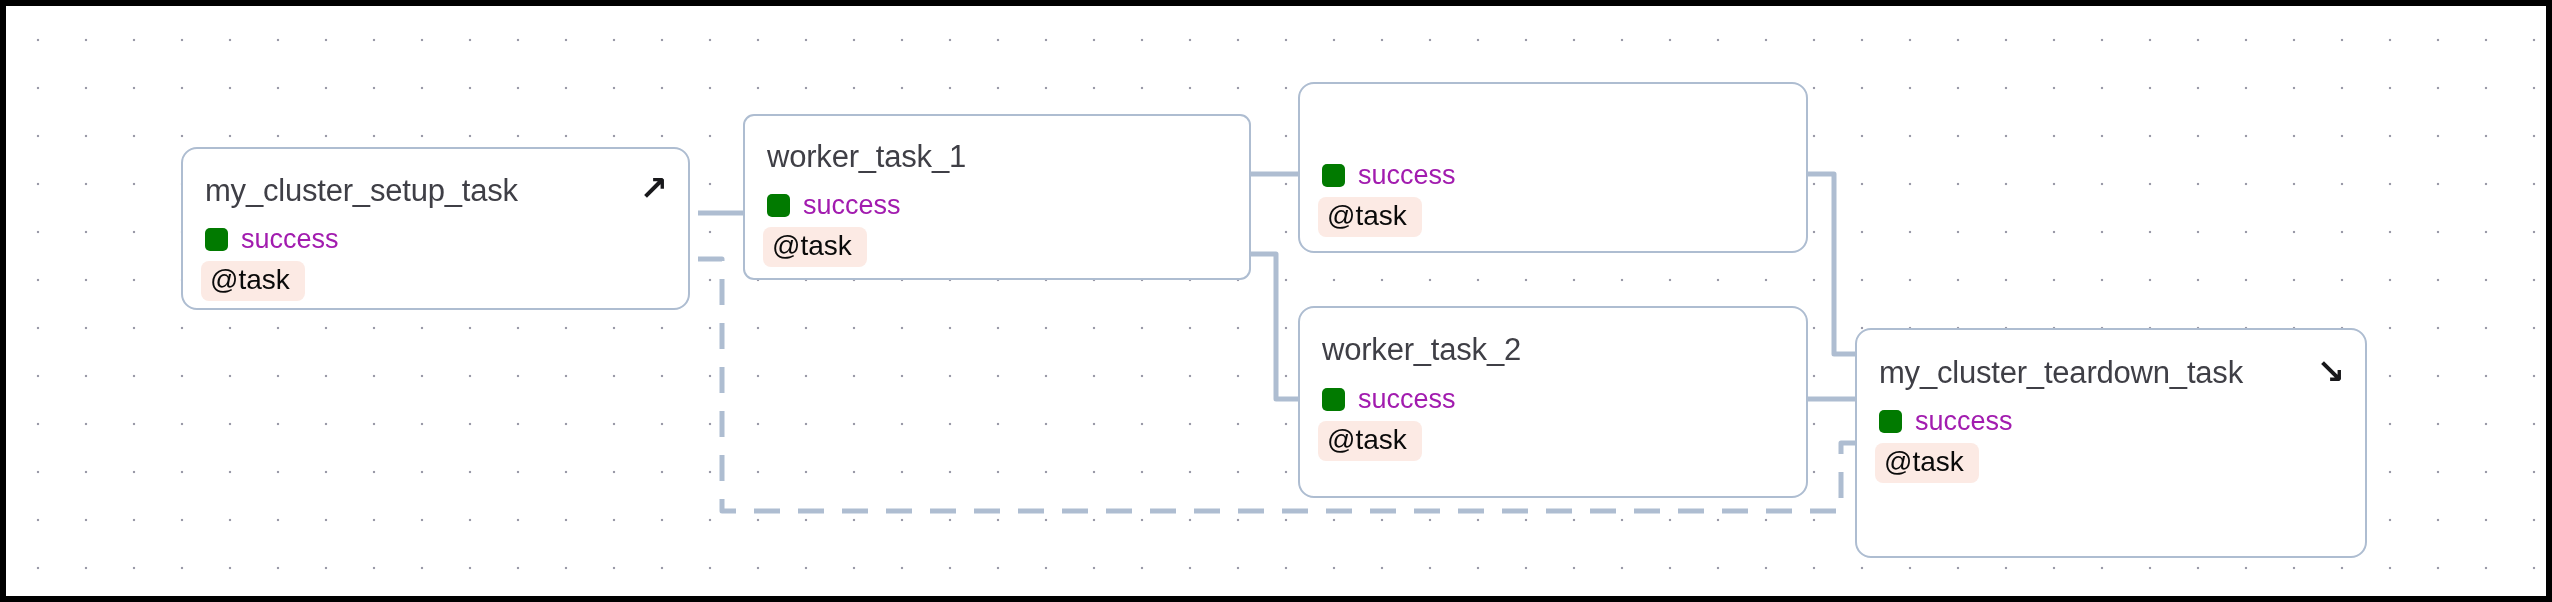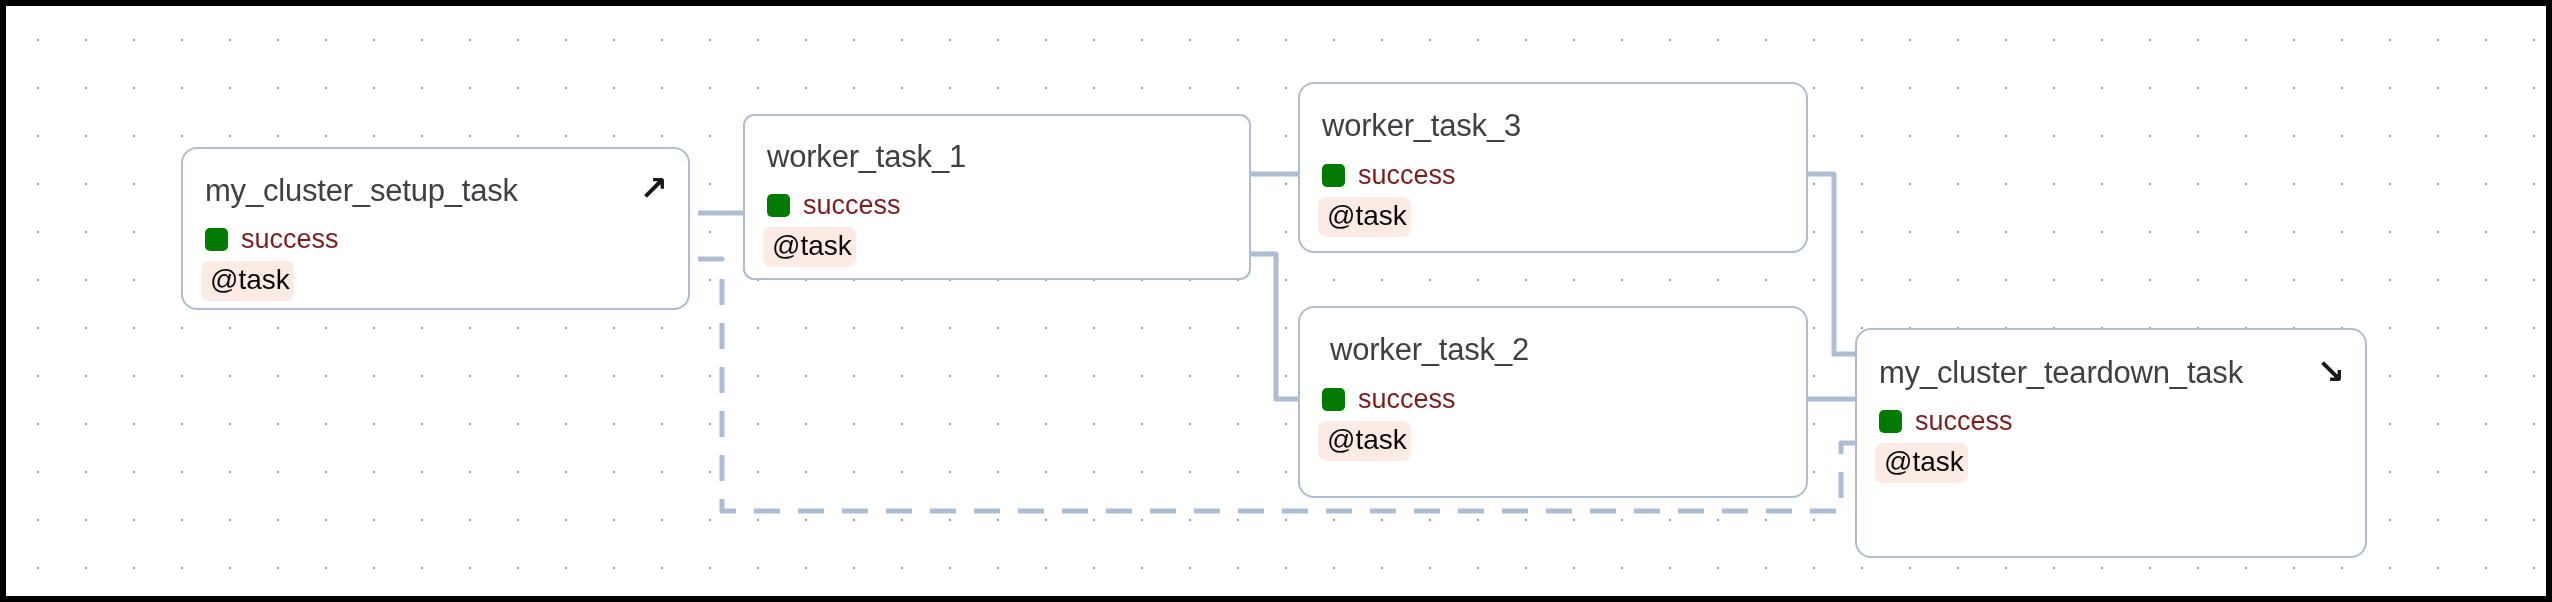--- a/index.html
+++ b/index.html
@@ -62,33 +62,33 @@
     line-height:1;
   }
   .state-swatch{
     width:23px;height:23px;
     border-radius:5px;
     display:inline-block;
     flex:0 0 auto;
   }
   .state-label{
     font-size:27px;
-    color:#7f1d1d;
+    color:#a21caf;
     line-height:1;
     white-space:nowrap;
   }
   .node-badge{
     position:absolute;
     left:18px;
     display:inline-block;
     background:#fceae4;
     color:#0a0a0a;
     font-size:28px;
     border-radius:8px;
-    padding:5px 4px 7px 9px;
+    padding:5px 15px 7px 9px;
     line-height:1;
     white-space:nowrap;
   }
 </style>
 </head>
 <body>
 
 <div id="canvas">
 
   <div id="dotgrid"></div>
@@ -123,30 +123,29 @@
   <div class="node" style="left:737px;top:108px;width:508px;height:166px;border-radius:11px;">
     <div class="node-title" style="top:25px;">worker_task_1</div>
     <div class="node-state" style="top:76px;">
       <span class="state-swatch" style="background:#017a00;"></span>
       <span class="state-label">success</span>
     </div>
     <div class="node-badge" style="top:111px;">@task</div>
   </div>
 
   <div class="node" style="left:1292px;top:76px;width:510px;height:171px;">
-    <div class="node-title" style="top:26px;">worker_task_3</div>
     <div class="node-state" style="top:78px;">
       <span class="state-swatch" style="background:#017a00;"></span>
       <span class="state-label">success</span>
     </div>
     <div class="node-badge" style="top:113px;">@task</div>
   </div>
 
   <div class="node" style="left:1292px;top:300px;width:510px;height:192px;">
-    <div class="node-title" style="top:26px;margin-left:8px;">worker_task_2</div>
+    <div class="node-title" style="top:26px;">worker_task_2</div>
     <div class="node-state" style="top:78px;">
       <span class="state-swatch" style="background:#017a00;"></span>
       <span class="state-label">success</span>
     </div>
     <div class="node-badge" style="top:113px;">@task</div>
   </div>
 
   <div class="node" style="left:1849px;top:322px;width:512px;height:230px;">
     <div class="node-title" style="top:27px;">my_cluster_teardown_task</div>
     <div class="node-arrow" style="top:24px;">↘</div>

